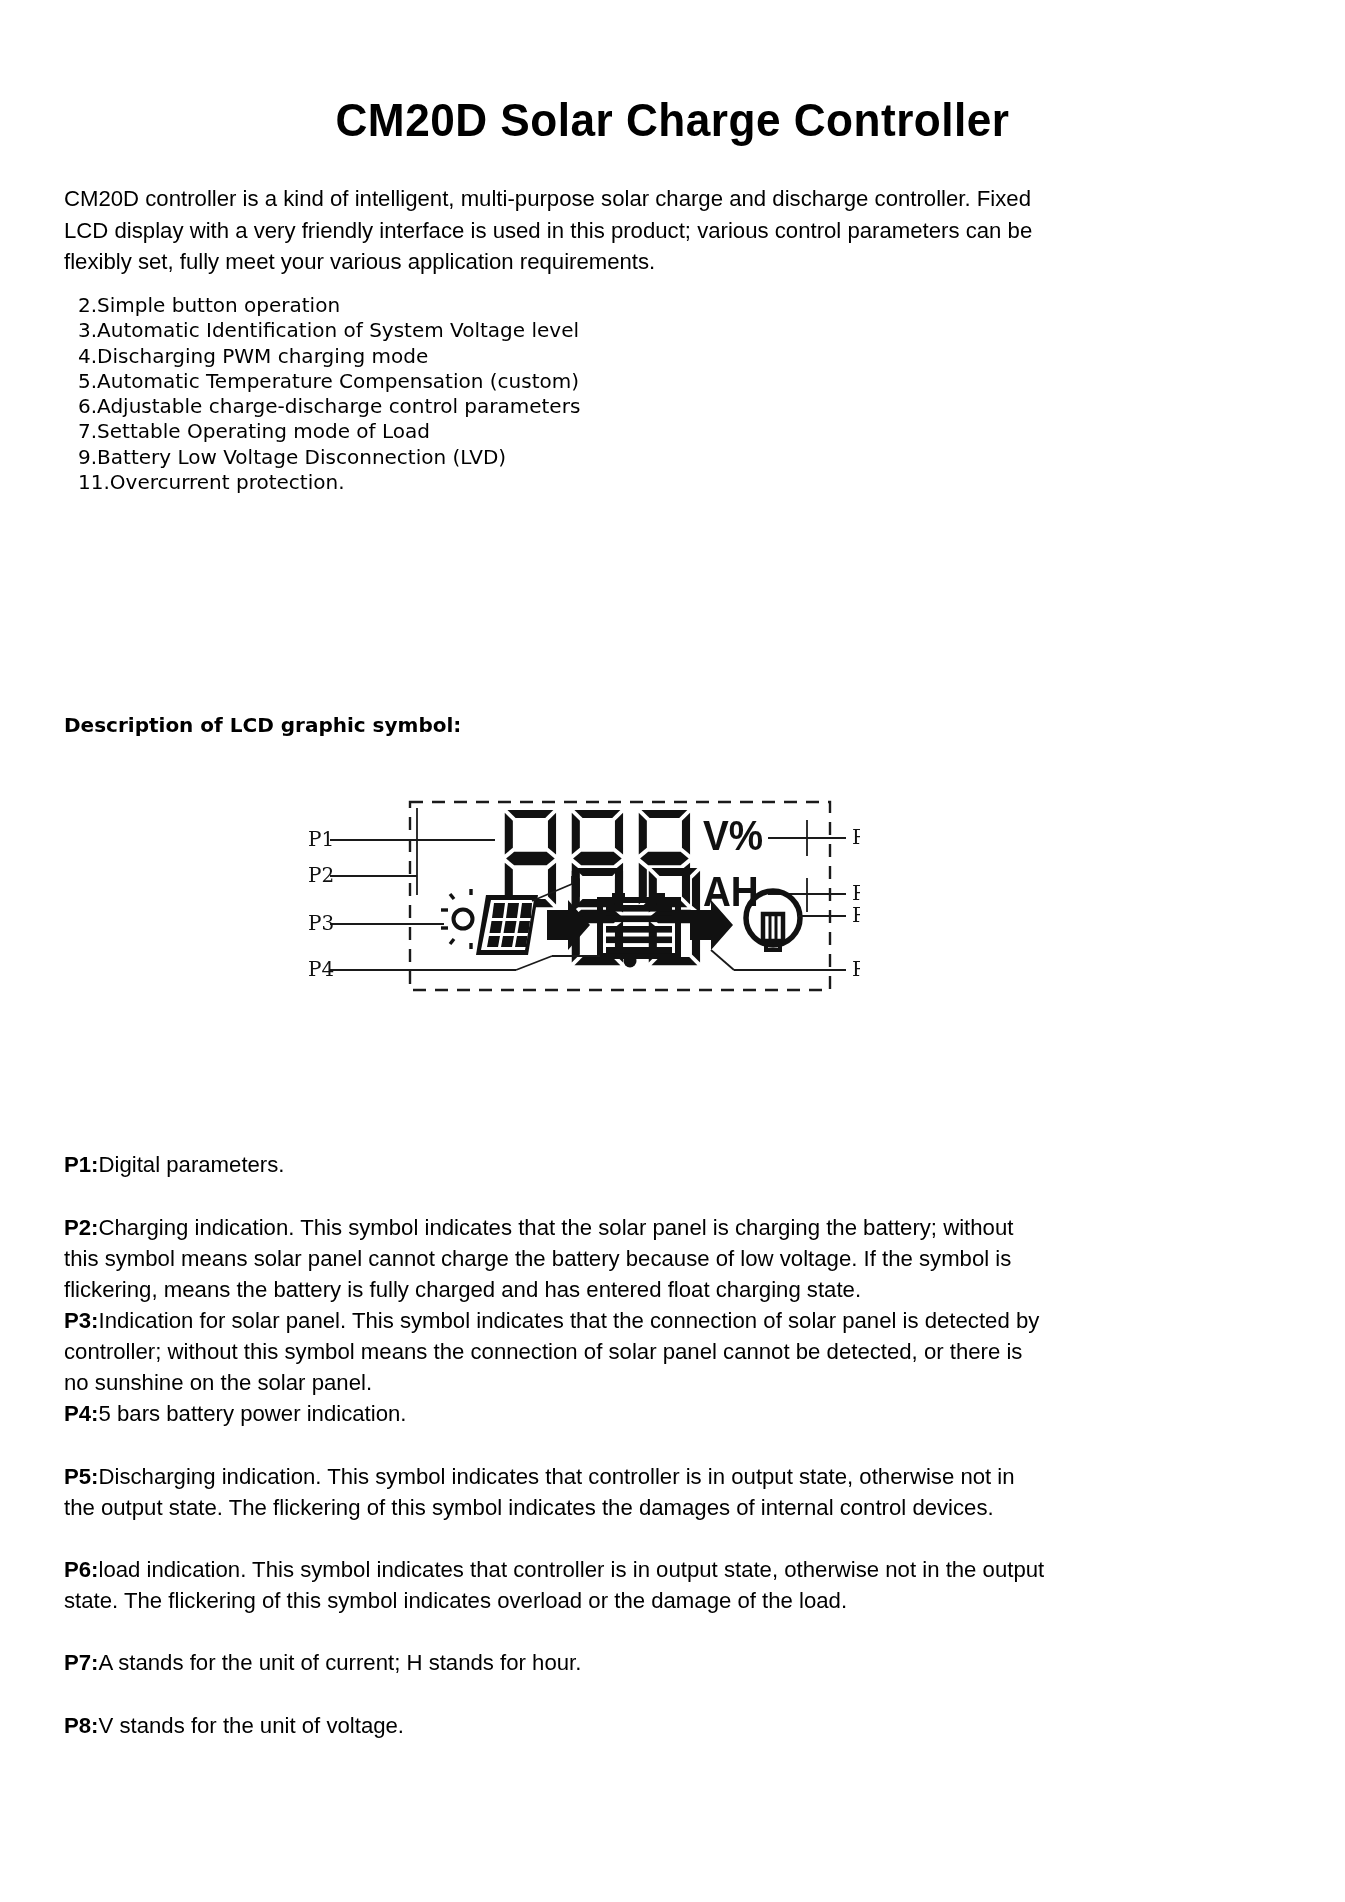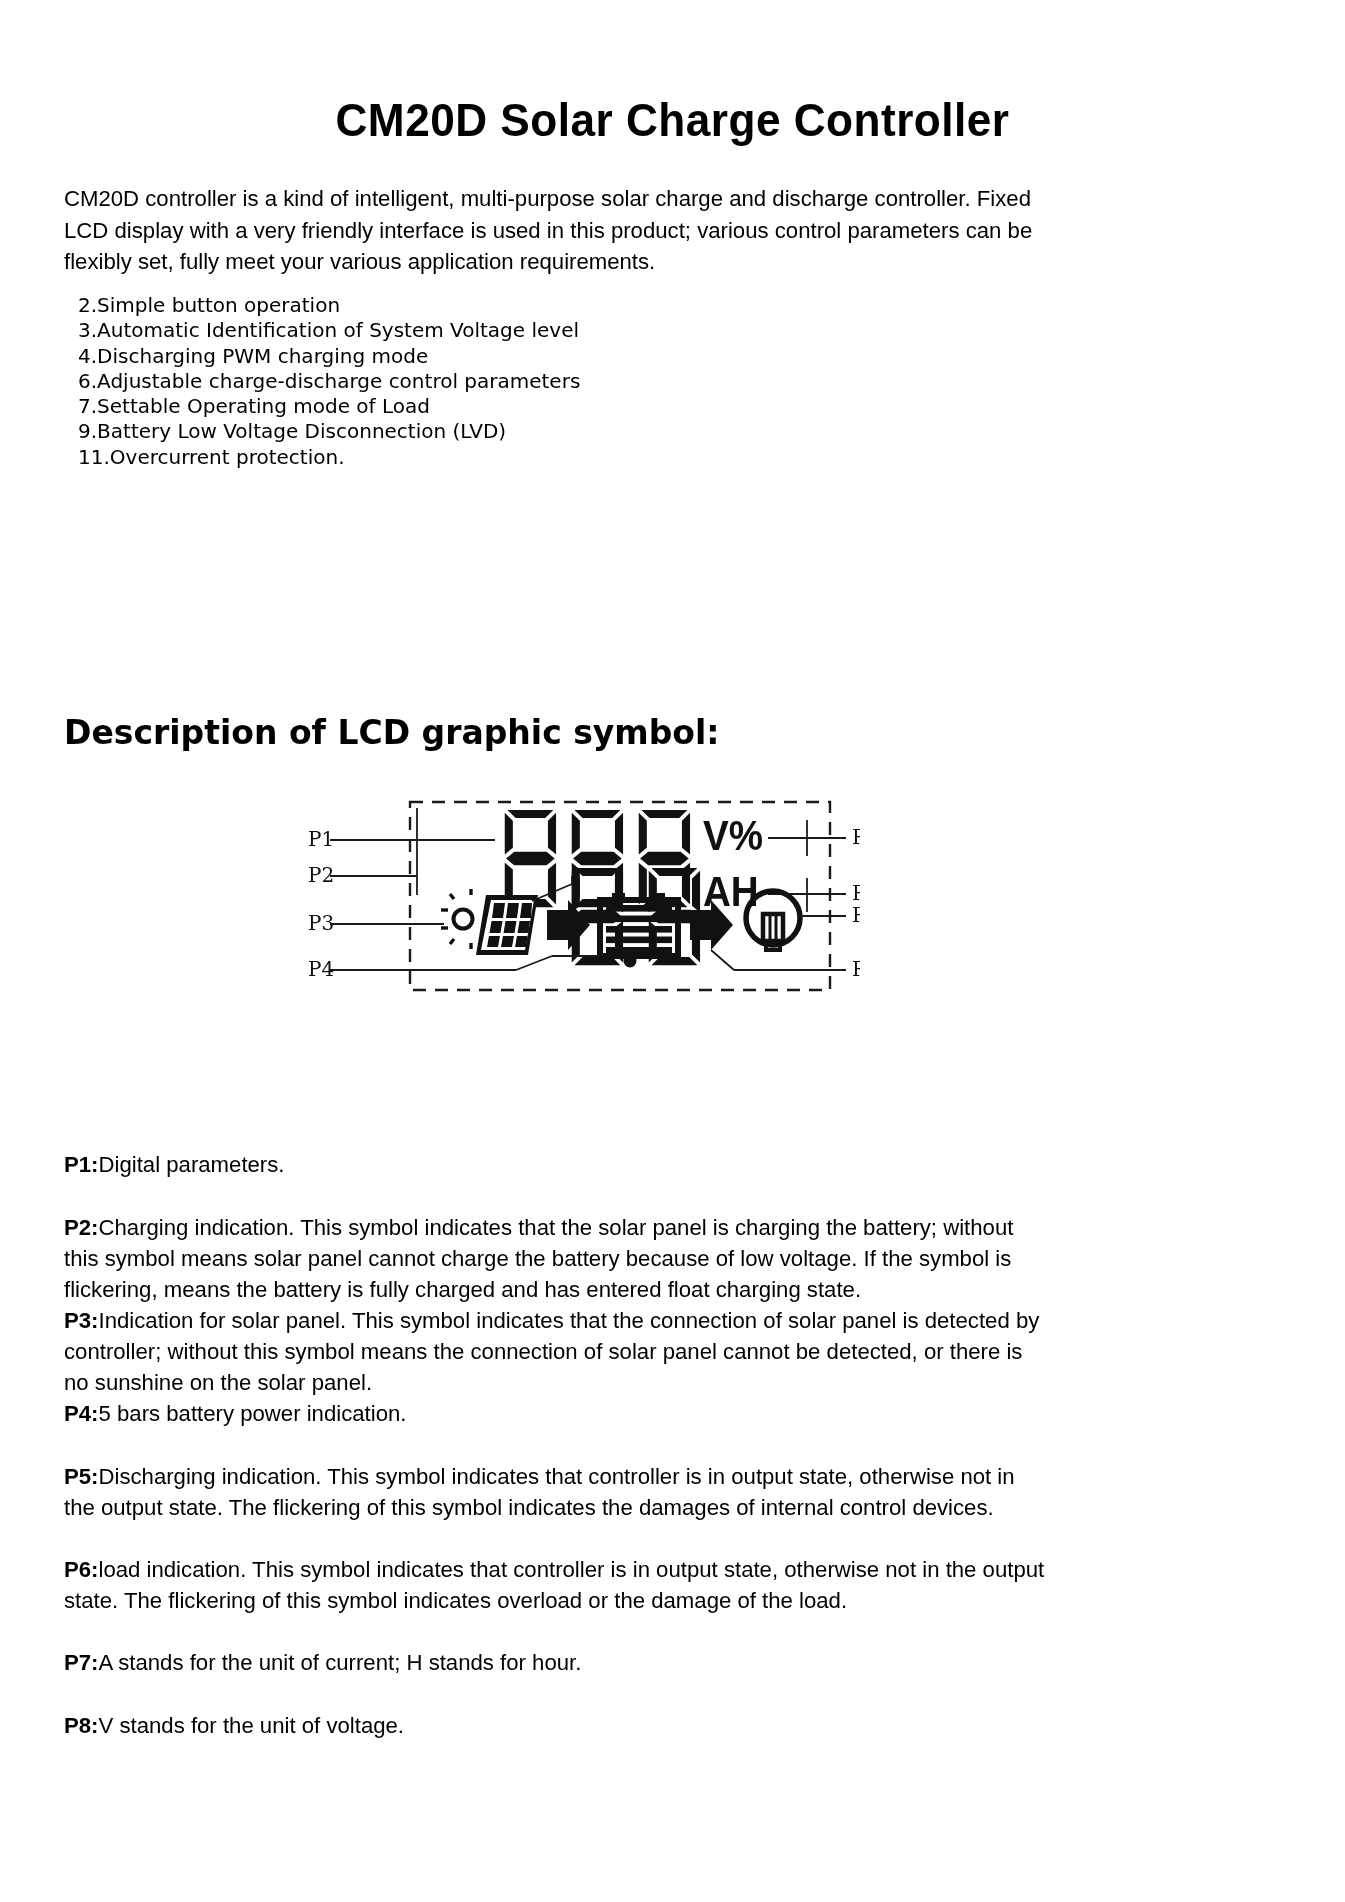--- a/index.html
+++ b/index.html
@@ -67,21 +67,21 @@
   }
   .feature-list .num { }
 
   
   .section-heading {
     position: absolute;
     left: 64px;
     top: 713px;
     font-family: "DejaVu Sans", sans-serif;
     font-weight: bold;
-    font-size: 33px;
+    font-size: 20px;
     letter-spacing: 0px;
   }
 
   
   .lcd-figure {
     position: absolute;
     left: 300px;
     top: 798px;
     width: 560px;
     height: 210px;
@@ -117,20 +117,21 @@
   <h1 class="doc-title">CM20D Solar Charge Controller</h1>
 
   <div class="intro">
     <p>CM20D controller is a kind of intelligent, multi-purpose solar charge and discharge controller. Fixed LCD display with a very friendly interface is used in this product; various control parameters can be flexibly set, fully meet your various application requirements.</p>
   </div>
 
   <div class="feature-list">
     <div class="li"><span class="num">2.</span><span>Simple button operation</span></div>
     <div class="li"><span class="num">3.</span><span>Automatic Identification of System Voltage level</span></div>
     <div class="li"><span class="num">4.</span><span>Discharging PWM charging mode</span></div>
+    <div class="li"><span class="num">5.</span><span>Automatic Temperature Compensation (custom)</span></div>
     <div class="li"><span class="num">6.</span><span>Adjustable charge-discharge control parameters</span></div>
     <div class="li"><span class="num">7.</span><span>Settable Operating mode of Load</span></div>
     <div class="li"><span class="num">9.</span><span>Battery Low Voltage Disconnection (LVD)</span></div>
     <div class="li"><span class="num">11.</span><span>Overcurrent protection.</span></div>
   </div>
 
   <div class="section-heading">Description of LCD graphic symbol:</div>
 
   <div class="lcd-figure">
     <svg width="560" height="210" viewBox="0 0 560 210" xmlns="http://www.w3.org/2000/svg">

